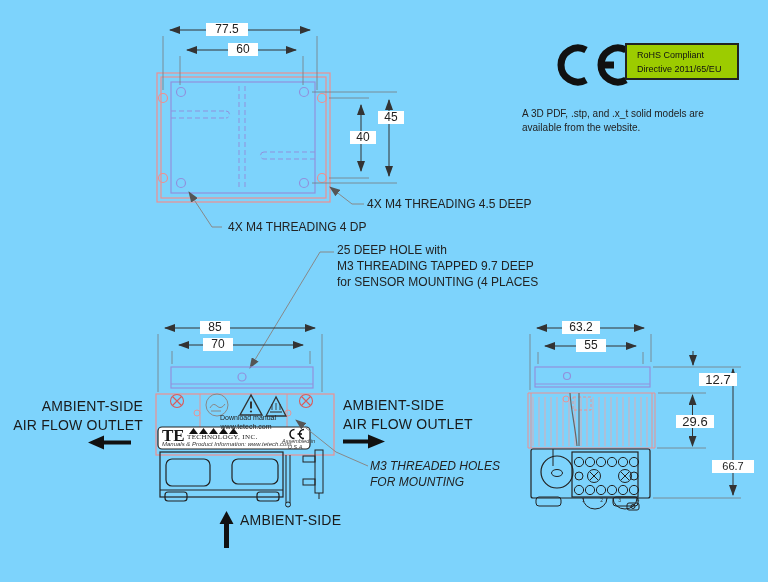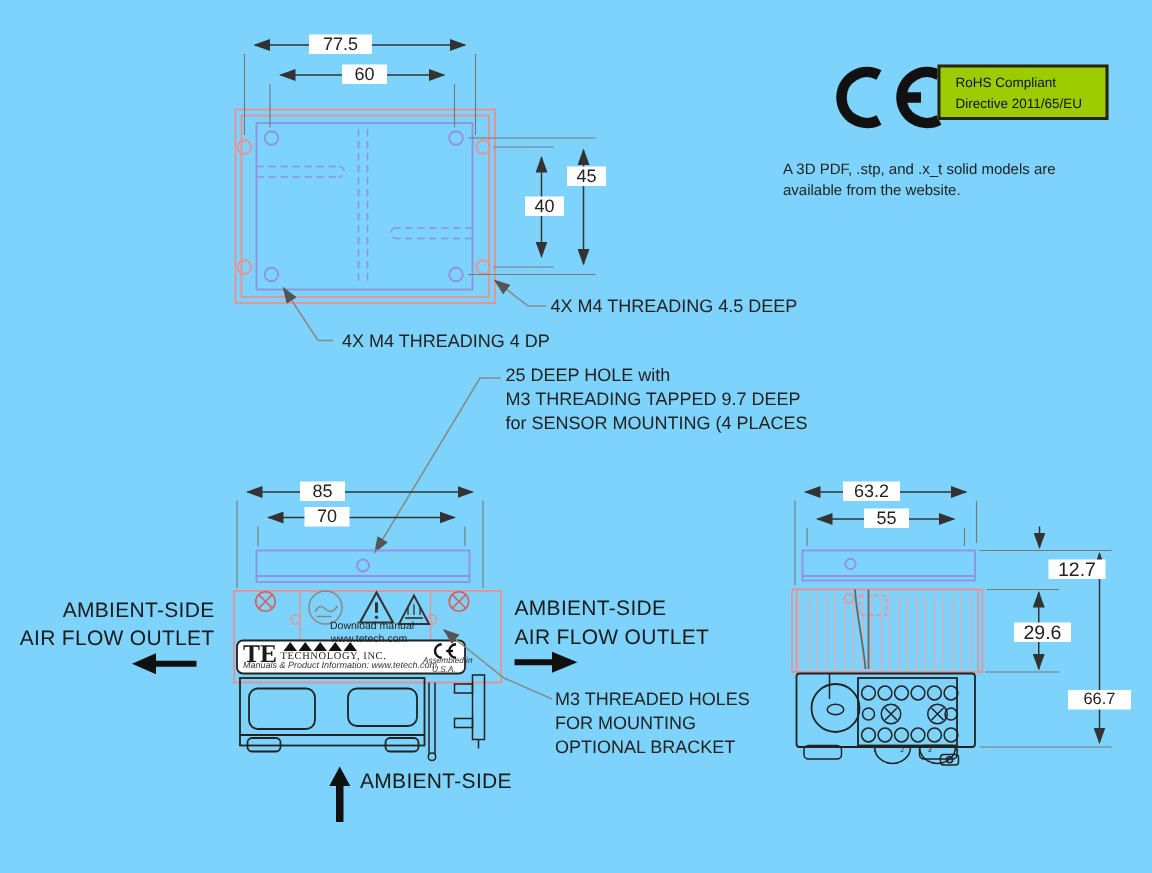--- a/index.html
+++ b/index.html
@@ -259,24 +259,23 @@
   <div class="t dim" style="left:676px;top:415px;width:36px;font-size:13px;">29.6</div>
   <div class="t dim" style="left:712px;top:460px;width:40px;font-size:11px;">66.7</div>
 
   <div class="t callout" style="left:228px;top:219px;">4X M4 THREADING 4 DP</div>
   <div class="t callout" style="left:367px;top:196px;">4X M4 THREADING 4.5 DEEP</div>
   <div class="t callout" style="left:337px;top:242px;">
     <div>25 DEEP HOLE with</div>
     <div>M3 THREADING TAPPED 9.7 DEEP</div>
     <div>for SENSOR MOUNTING (4 PLACES</div>
   </div>
-  <div class="t callout" style="left:370px;top:458px;">
+  <div class="t callout" style="left:370px;top:458px;font-style:italic;">
     <div>M3 THREADED HOLES</div>
     <div>FOR MOUNTING</div>
-    <div>OPTIONAL BRACKET</div>
   </div>
 
   <div class="t air right" style="left:13px;top:397px;width:130px;">
     <div>AMBIENT-SIDE</div>
     <div>AIR FLOW OUTLET</div>
   </div>
   <div class="t air" style="left:343px;top:396px;">
     <div>AMBIENT-SIDE</div>
     <div>AIR FLOW OUTLET</div>
   </div>

